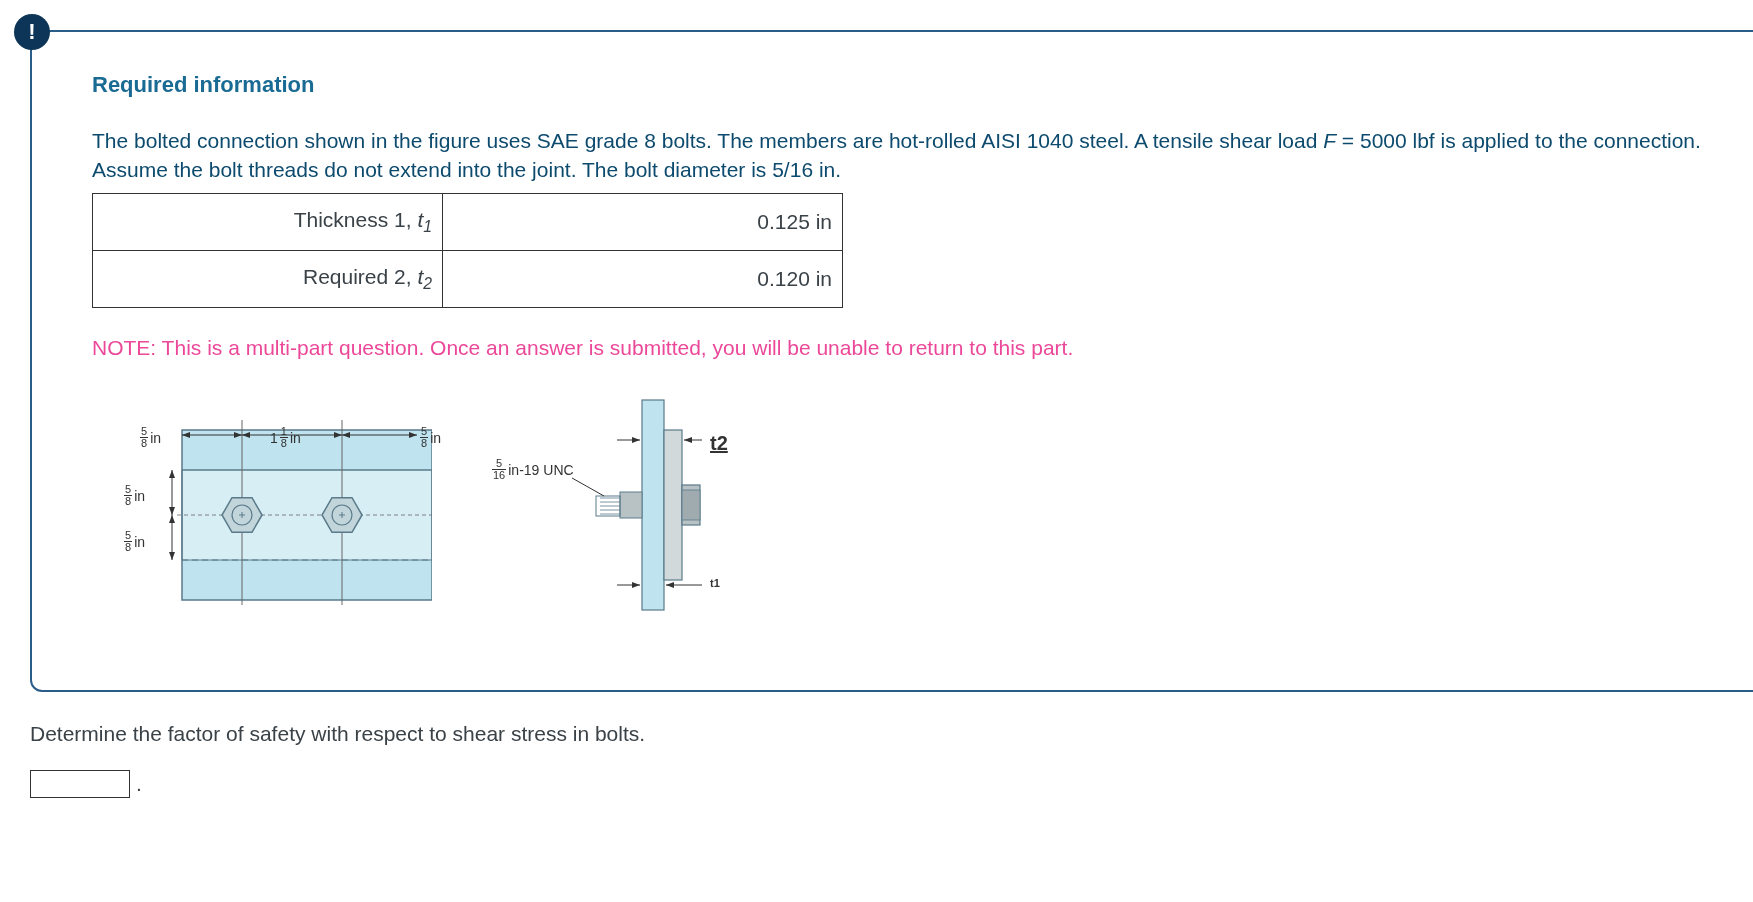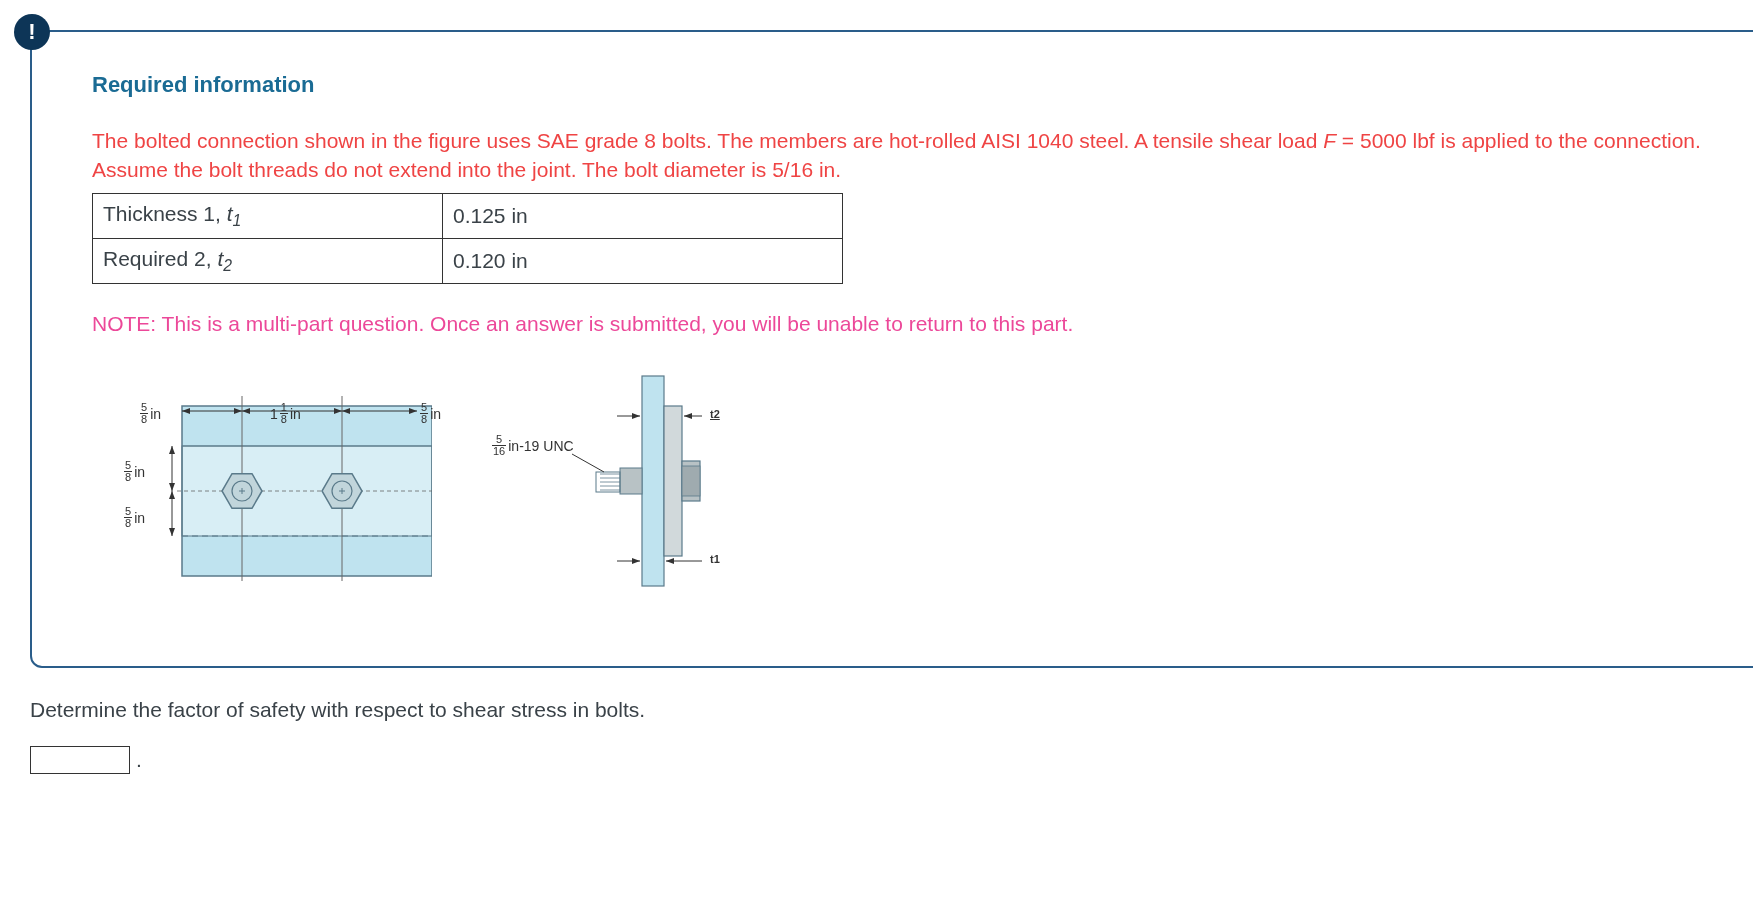--- a/index.html
+++ b/index.html
@@ -1,24 +1,24 @@
 <!DOCTYPE html>
 <html><head>
 <meta charset="utf-8">
 <style>
 * { box-sizing: border-box; margin: 0; padding: 0; }
 body { font-family: Arial, Helvetica, sans-serif; font-size: 20px; color: #3a4248; background: #fff; padding: 20px; }
 .container { width: 1753px; position: relative; }
 .alert-panel { border: 2px solid #2a5d8a; border-radius: 12px; padding: 40px 50px 60px 60px; margin-left: 10px; margin-top: 10px; position: relative; }
 .alert-badge { position: absolute; left: -18px; top: -18px; width: 36px; height: 36px; border-radius: 50%; background: #0d3557; color: #fff; display: flex; align-items: center; justify-content: center; font-weight: bold; font-size: 22px; }
 .heading { color: #1a6b94; font-weight: bold; font-size: 22px; margin-bottom: 28px; }
-.body-text { font-size: 21px; line-height: 1.4; color: #ef4444; margin-bottom: 8px; }
+.body-text { font-size: 21px; line-height: 1.4; color: #0c4a6e; margin-bottom: 8px; }
 .italic { font-style: italic; }
 .data-table { border-collapse: collapse; margin-top: 4px; margin-bottom: 28px; }
-.data-table td { border: 1px solid #333; padding: 8px 10px; font-size: 21px; color: #3a4248; }
+.data-table td { border: 1px solid #333; padding: 14px 10px; font-size: 21px; color: #3a4248; text-align: right; }
 .data-table td.col1 { width: 350px; }
 .data-table td.col2 { width: 400px; }
 .sub { font-style: italic; font-size: 0.75em; vertical-align: sub; }
 .note-line { font-size: 21px; color: #ec4899; margin-bottom: 30px; }
 .figure-area { display: flex; gap: 60px; align-items: center; padding-left: 20px; padding-bottom: 10px; }
 .figure-box { position: relative; }
 .question-area { margin-top: 30px; margin-left: 10px; }
 .question-text { font-size: 21px; color: #3a4248; margin-bottom: 24px; }
 .answer-line { font-size: 21px; color: #3a4248; display: flex; align-items: center; gap: 6px; }
 .answer-input { border: 1px solid #333; width: 100px; height: 28px; font-size: 18px; padding: 2px 4px; }
@@ -180,21 +180,21 @@
 
           <line x1="80" y1="88" x2="112" y2="106" stroke="#333" stroke-width="1"></line>
         </svg>
         <div class="dim-label" style="left:0px; top:68px;">
           <span class="frac">
               <span class="num">5</span>
               <span class="den">16</span>
             </span>
           <span>in-19 UNC</span>
         </div>
-        <div class="dim-label" style="left:218px; top:42px; font-weight:bold; font-size:11px;text-decoration:underline;">t2</div>
+        <div class="dim-label" style="left:218px; top:42px; font-weight:bold; font-size:20px;text-decoration:underline;">t2</div>
         <div class="dim-label" style="left:218px; top:187px; font-weight:bold; font-size:11px;">t1</div>
       </div>
     </div>
   </div>
 
   <div class="question-area">
     <p class="question-text">Determine the factor of safety with respect to shear stress in bolts.</p>
     <div class="answer-line">
       <input type="text" class="answer-input" style="">
       <span>.</span>

